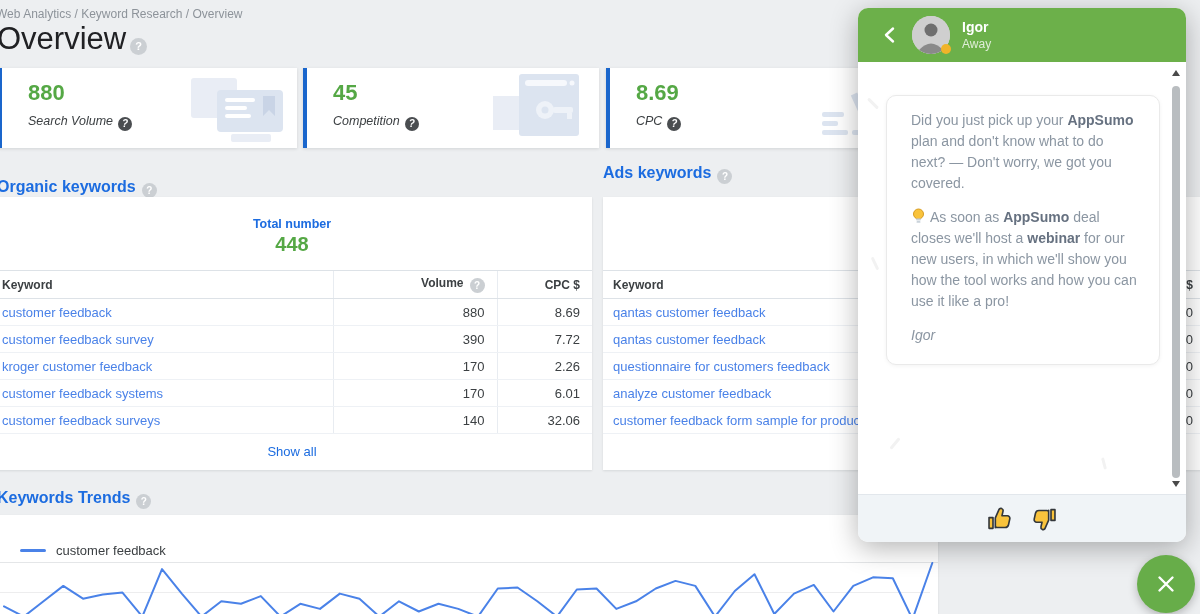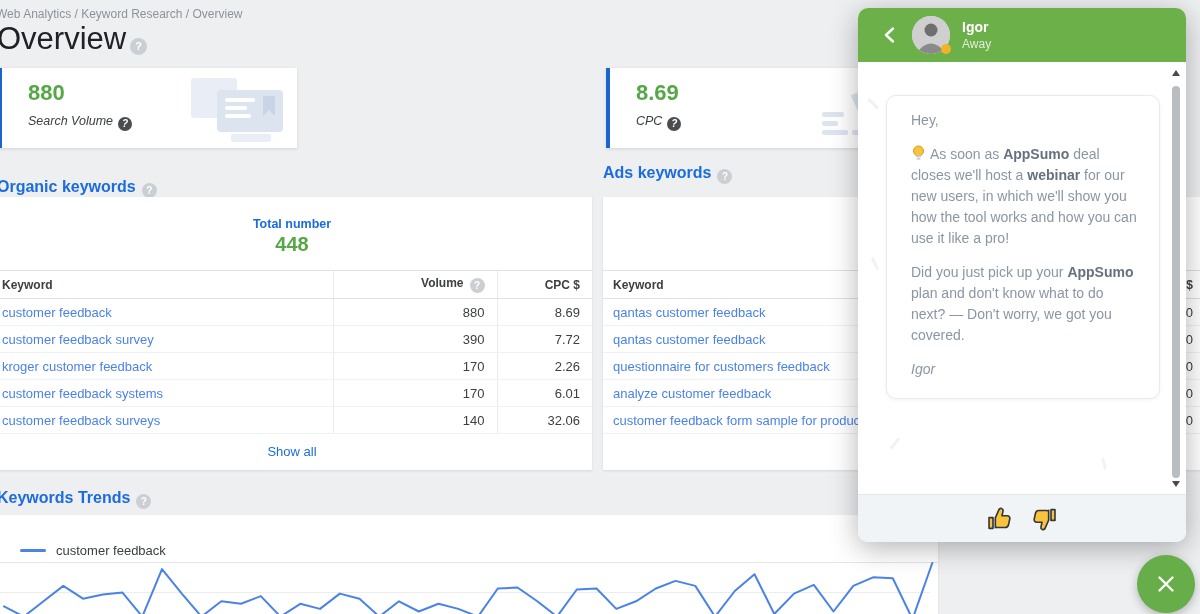--- a/index.html
+++ b/index.html
@@ -102,20 +102,34 @@
     <svg class="illus" width="120" height="72" viewBox="0 0 120 72">
       <rect x="20" y="6" width="46" height="40" rx="3" fill="#e9edf5"></rect>
       <rect x="46" y="18" width="66" height="42" rx="4" fill="#dce4f0"></rect>
       <rect x="54" y="26" width="30" height="4" rx="2" fill="#fff"></rect>
       <rect x="54" y="34" width="22" height="4" rx="2" fill="#fff"></rect>
       <rect x="54" y="42" width="26" height="4" rx="2" fill="#fff"></rect>
       <path d="M92 24 h12 v20 l-6 -6 -6 6 z" fill="#c9d4e6"></path>
       <rect x="60" y="62" width="40" height="8" rx="2" fill="#e9edf5"></rect>
     </svg>
   </div>
+  <div class="metric-card mc2">
+    <div class="metric-value">45</div>
+    <div class="metric-label"><span>Competition</span><span class="help-badge dark">?</span></div>
+    <svg class="illus" width="120" height="72" viewBox="0 0 120 72">
+      <rect x="20" y="24" width="34" height="34" fill="#e9edf5"></rect>
+      <rect x="46" y="2" width="60" height="62" rx="3" fill="#dce4f0"></rect>
+      <rect x="52" y="8" width="42" height="6" rx="3" fill="#f6f8fc"></rect>
+      <circle cx="99" cy="11" r="2.5" fill="#f6f8fc"></circle>
+      <circle cx="72" cy="38" r="9" fill="#eef2f8"></circle>
+      <circle cx="72" cy="38" r="3.5" fill="#dce4f0"></circle>
+      <rect x="80" y="35" width="20" height="6" rx="2" fill="#eef2f8"></rect>
+      <rect x="94" y="41" width="5" height="6" fill="#eef2f8"></rect>
+    </svg>
+  </div>
   <div class="metric-card mc3">
     <div class="metric-value">8.69</div>
     <div class="metric-label"><span>CPC</span><span class="help-badge dark">?</span></div>
     <svg class="illus" width="120" height="72" viewBox="0 0 120 72">
       <rect x="94" y="8" width="16" height="5" rx="2" fill="#dce4f0"></rect>
       <path d="M78 22 l10 22 12 -30" stroke="#dce4f0" stroke-width="7" fill="none"></path>
       <rect x="46" y="40" width="22" height="5" rx="2" fill="#dce4f0"></rect>
       <rect x="46" y="49" width="16" height="5" rx="2" fill="#dce4f0"></rect>
       <rect x="46" y="58" width="26" height="5" rx="2" fill="#dce4f0"></rect>
       <rect x="76" y="58" width="12" height="5" rx="2" fill="#dce4f0"></rect>
@@ -254,27 +268,26 @@
     <div class="chat-body">
       <div class="deco" style="left:8px;top:40px;width:14px;transform:rotate(45deg);"></div>
       <div class="deco" style="left:270px;top:70px;width:12px;transform:rotate(-35deg);"></div>
       <div class="deco" style="left:10px;top:200px;width:14px;transform:rotate(65deg);"></div>
       <div class="deco" style="left:268px;top:250px;width:12px;transform:rotate(20deg);"></div>
       <div class="deco" style="left:30px;top:380px;width:14px;transform:rotate(-50deg);"></div>
       <div class="deco" style="left:240px;top:400px;width:12px;transform:rotate(75deg);"></div>
 
       <div class="msg-card">
         <div class="msg-body">
-            <p><span>Hey,</span></p>
+            <p><span>Did you just pick up your </span><b>AppSumo</b><span> plan and don't know what to do next? — Don't worry, we got you covered.</span></p>
             <p><svg class="bulb" width="15" height="17" viewBox="0 0 15 17">
                 <circle cx="7.5" cy="6" r="5" fill="#f9c33c" stroke="#d79c22" stroke-width="1"></circle>
                 <rect x="5" y="10.6" width="5" height="2" rx="1" fill="#c9d2da"></rect>
                 <rect x="5.5" y="13" width="4" height="1.8" rx="0.9" fill="#c9d2da"></rect>
               </svg><span>As soon as </span><b>AppSumo</b><span> deal closes we'll host a </span><b>webinar</b><span> for our new users, in which we'll show you how the tool works and how you can use it like a pro!</span></p>
-            <p><span>Did you just pick up your </span><b>AppSumo</b><span> plan and don't know what to do next? — Don't worry, we got you covered.</span></p>
             <p class="sig"><span>Igor</span></p>
           </div>
       </div>
 
       <div class="chat-scroll">
         <div class="scroll-arrow scroll-up"></div>
         <div class="scroll-thumb"></div>
         <div class="scroll-arrow scroll-down"></div>
       </div>
     </div>

